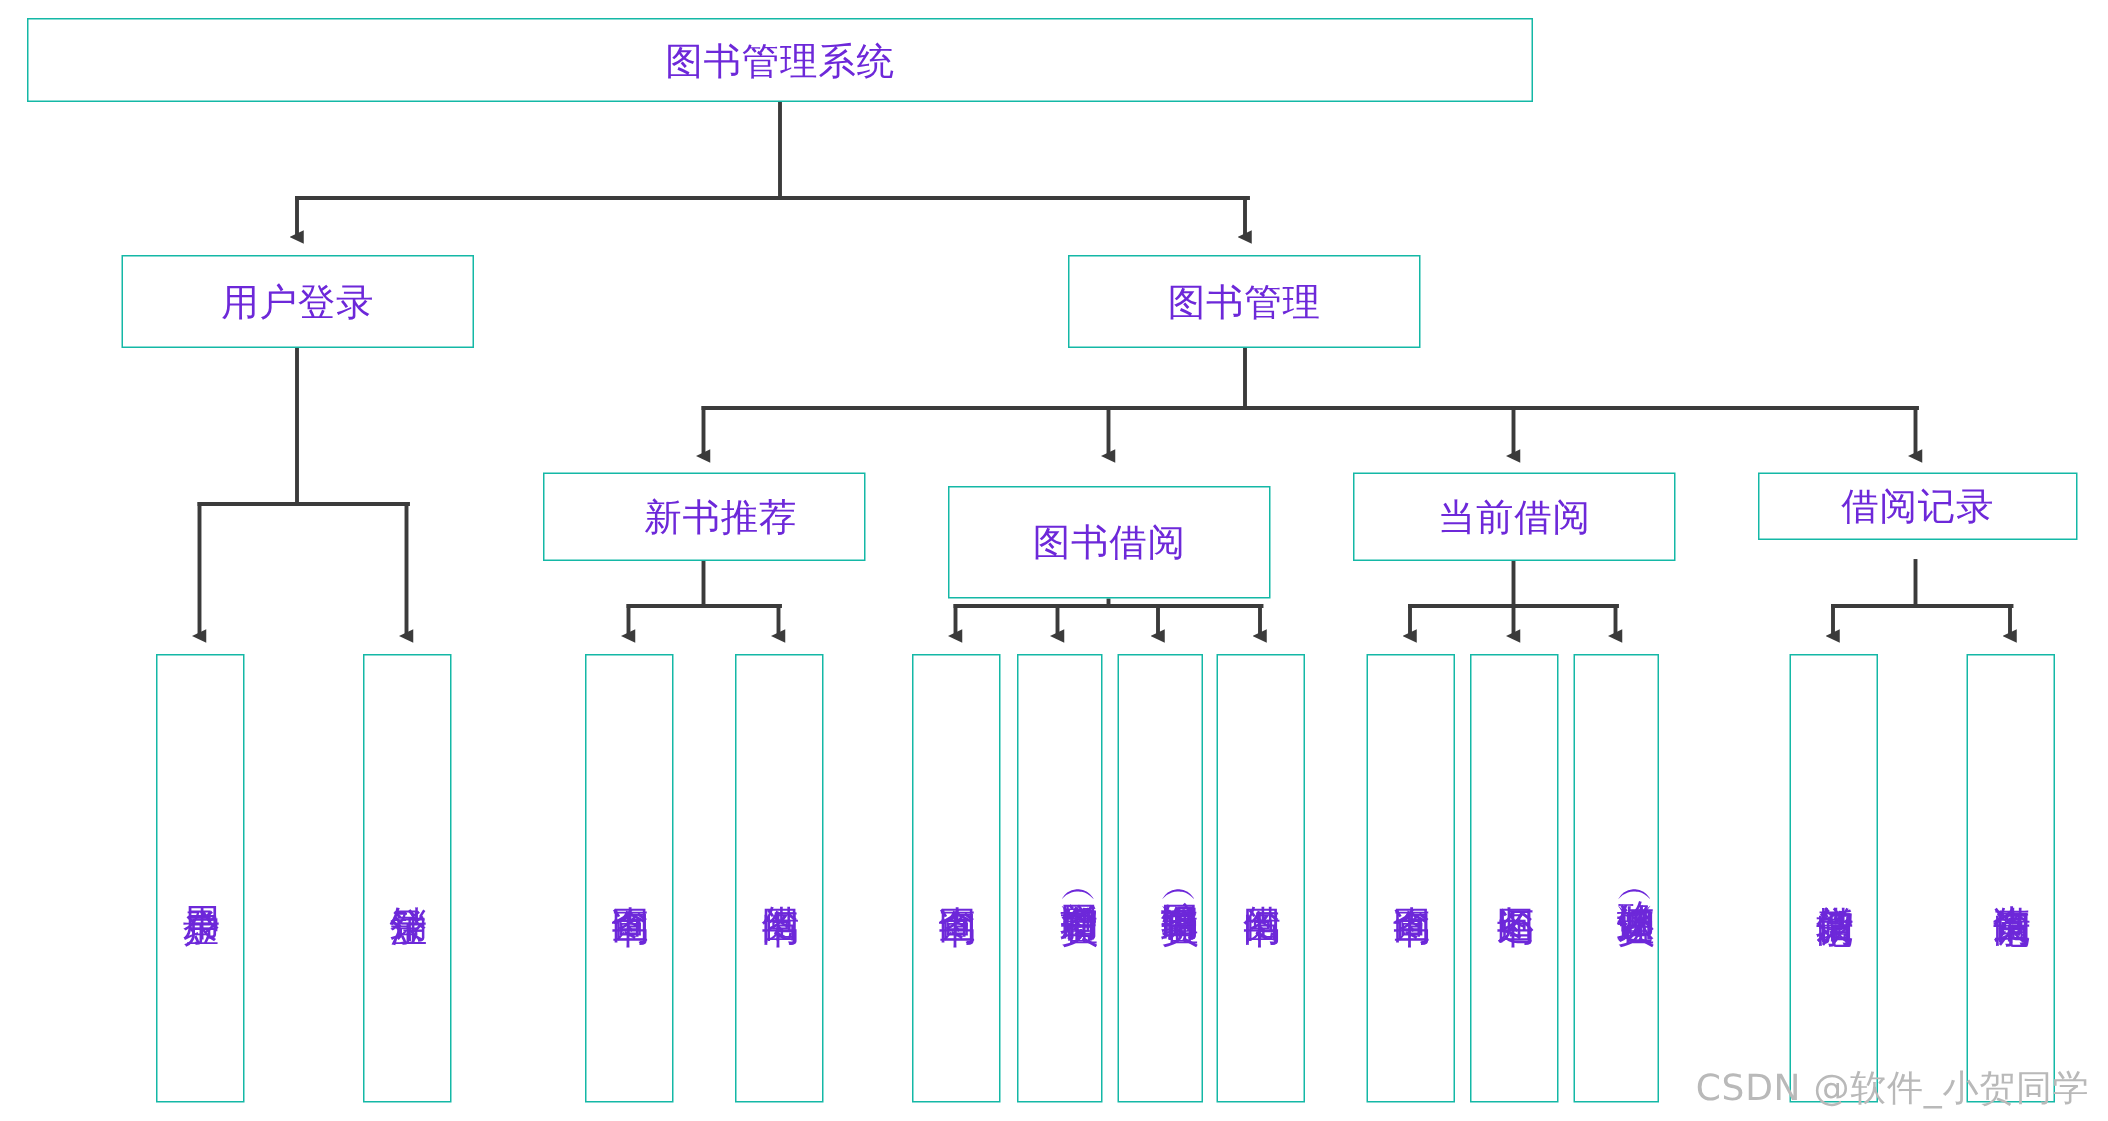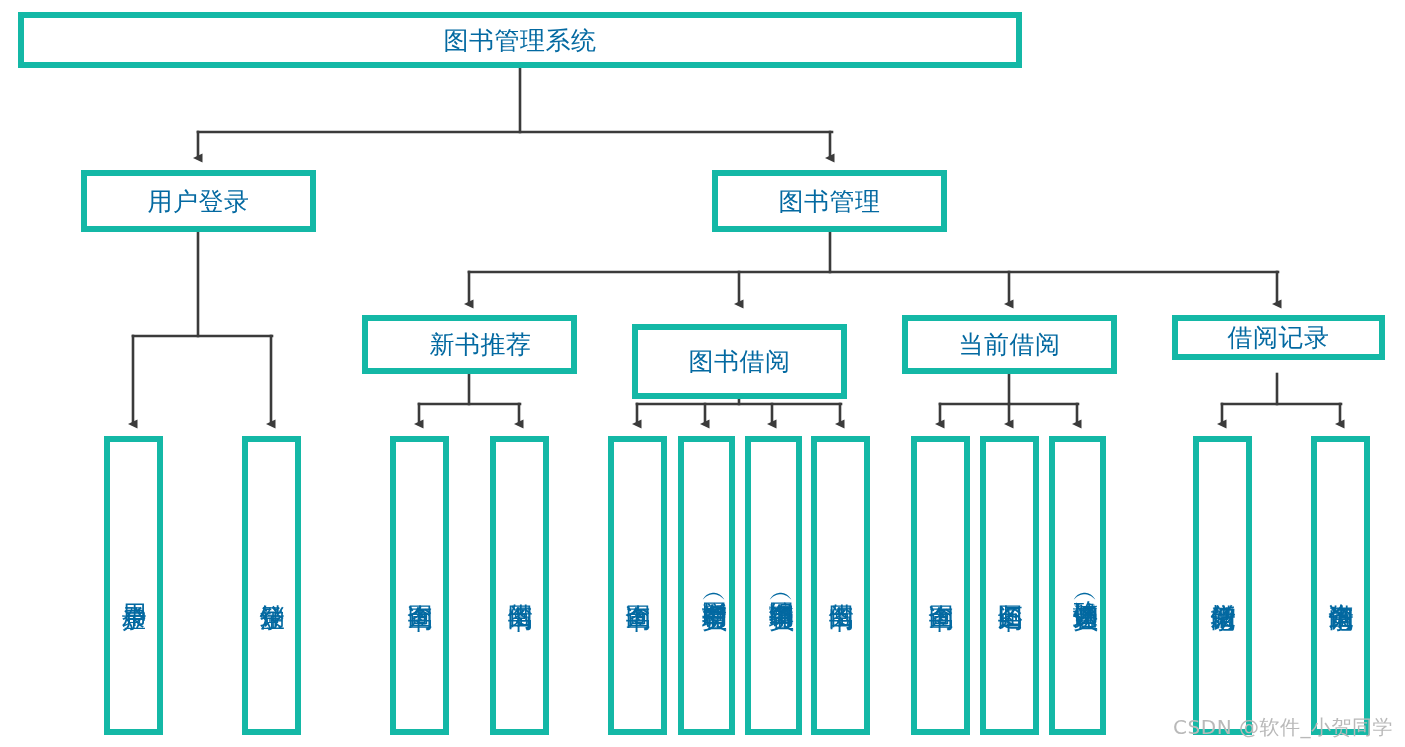--- a/index.html
+++ b/index.html
@@ -20,23 +20,23 @@
   #edges {
     position: absolute;
     left: 0;
     top: 0;
     width: 1405px;
     height: 747px;
   }
   .node {
     position: absolute;
     box-sizing: border-box;
-    border: 6px solid #14b8a6;
+    border: 1px solid #14b8a6;
     background: #ffffff;
-    color: #0369a1;
+    color: #6d28d9;
     display: flex;
     align-items: center;
     justify-content: center;
     z-index: 2;
   }
   .node.h {
     font-size: 25px;
     letter-spacing: 0.5px;
   }
   .node.v {
@@ -52,21 +52,21 @@
     align-items: flex-start;
     justify-content: center;
   }
   .node-label {
     display: inline-block;
   }
   #watermark {
     position: absolute;
     right: 12px;
     bottom: 6px;
-    font-size: 20px;
+    font-size: 24px;
     color: #b9b9b9;
     letter-spacing: 0.5px;
     z-index: 5;
     white-space: nowrap;
   }
 </style>
 </head>
 <body>
 
 <div id="canvas">

